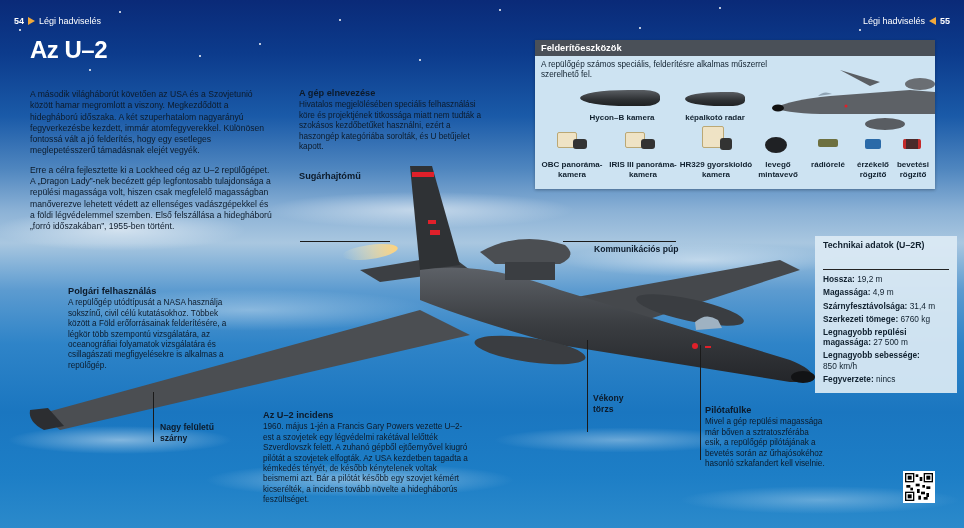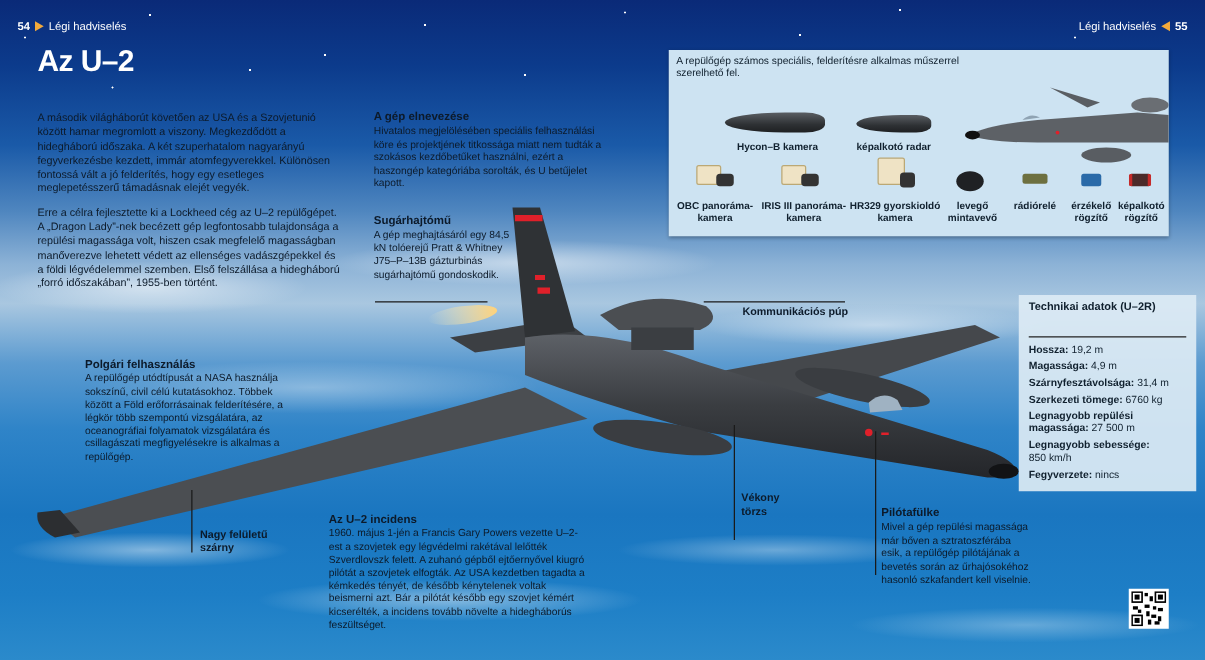--- a/index.html
+++ b/index.html
@@ -157,21 +157,20 @@
   <p>Erre a célra fejlesztette ki a Lockheed cég az U–2 repülőgépet. A „Dragon Lady”-nek becézett gép legfontosabb tulajdonsága a repülési magassága volt, hiszen csak megfelelő magasságban manőverezve lehetett védett az ellenséges vadászgépekkel és a földi légvédelemmel szemben. Első felszállása a hidegháború „forró időszakában”, 1955-ben történt.</p>
 </div>
 
 <div class="sidebox naming">
   <h3>A gép elnevezése</h3>
   <p>Hivatalos megjelölésében speciális felhasználási köre és projektjének titkossága miatt nem tudták a szokásos kezdőbetűket használni, ezért a haszongép kategóriába sorolták, és U betűjelet kapott.</p>
 </div>
 
 <div class="sidebox engine">
   <h3>Sugárhajtómű</h3>
-  <p>A gép meghajtásáról egy 84,5 kN tolóerejű Pratt &amp; Whitney J75–P–13B gázturbinás sugárhajtómű gondoskodik.</p>
 </div>
 <div class="hline" style="left:300px; top:241px; width:90px;"></div>
 
 <div class="sidebox civil">
   <h3>Polgári felhasználás</h3>
   <p>A repülőgép utódtípusát a NASA használja sokszínű, civil célú kutatásokhoz. Többek között a Föld erőforrásainak felderítésére, a légkör több szempontú vizsgálatára, az oceanográfiai folyamatok vizsgálatára és csillagászati megfigyelésekre is alkalmas a repülőgép.</p>
 </div>
 
 <div class="sidebox incident">
   <h3>Az U–2 incidens</h3>
@@ -193,20 +192,21 @@
   <div>szárny</div>
 </div>
 
 <div class="vline" style="left:587px; top:340px; height:92px;"></div>
 <div class="callout" style="left:593px; top:393px;">
   <div>Vékony</div>
   <div>törzs</div>
 </div>
 
 <div class="recon">
+  <div class="hdr">Felderítőeszközök</div>
   <div class="desc">A repülőgép számos speciális, felderítésre alkalmas műszerrel szerelhető fel.</div>
 
   <svg class="mini-plane" viewBox="0 0 165 75">
     <path d="M70 8 L110 20 L100 24 Z" fill="#5a5e63"></path>
     <path d="M5 46 Q20 38 60 34 L140 28 L165 30 L165 52 L60 52 Q20 52 5 46 Z" fill="#5d6166"></path>
     <ellipse cx="8" cy="46" rx="6" ry="3.5" fill="#111"></ellipse>
     <ellipse cx="150" cy="22" rx="15" ry="6" fill="#6a6e73"></ellipse>
     <ellipse cx="115" cy="62" rx="20" ry="6" fill="#595d62"></ellipse>
     <path d="M48 34 Q54 28 62 32 Z" fill="#8fa3b3"></path>
     <circle cx="76" cy="44" r="1.5" fill="#e0202a"></circle>
@@ -251,21 +251,21 @@
     <div>mintavevő</div>
   </div>
   <div class="item" style="left:268px; top:120px; width:50px;">
     <div>rádiórelé</div>
   </div>
   <div class="item" style="left:316px; top:120px; width:44px;">
     <div>érzékelő</div>
     <div>rögzítő</div>
   </div>
   <div class="item" style="left:356px; top:120px; width:44px;">
-    <div>képalkotó</div>
+    <div>bevetési</div>
     <div>rögzítő</div>
   </div>
 </div>
 
 <div class="specs">
   <div class="sh">Technikai adatok (U–2R)</div>
   <div class="row"><b>Hossza:</b> <span>19,2 m</span></div>
   <div class="row"><b>Magassága:</b> <span>4,9 m</span></div>
   <div class="row"><b>Szárnyfesztávolsága:</b> <span>31,4 m</span></div>
   <div class="row"><b>Szerkezeti tömege:</b> <span>6760 kg</span></div>

